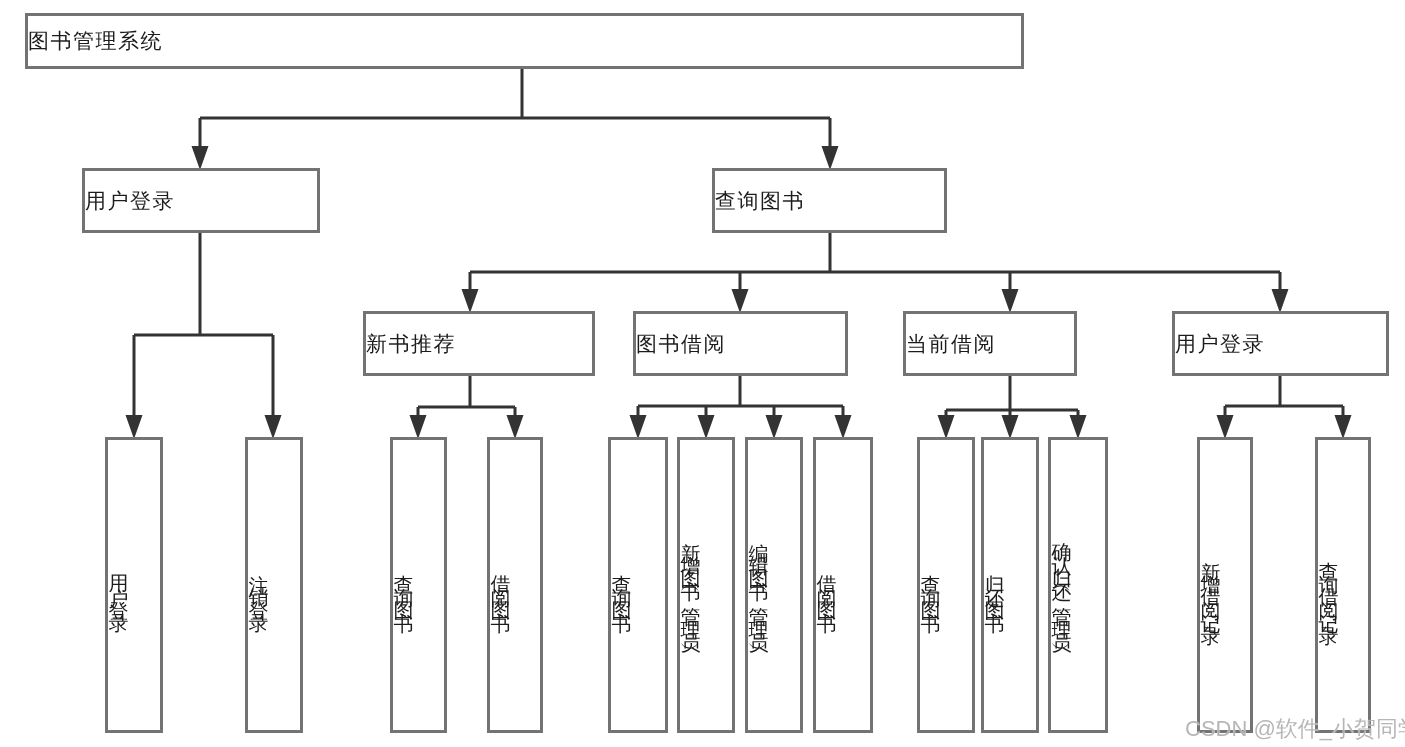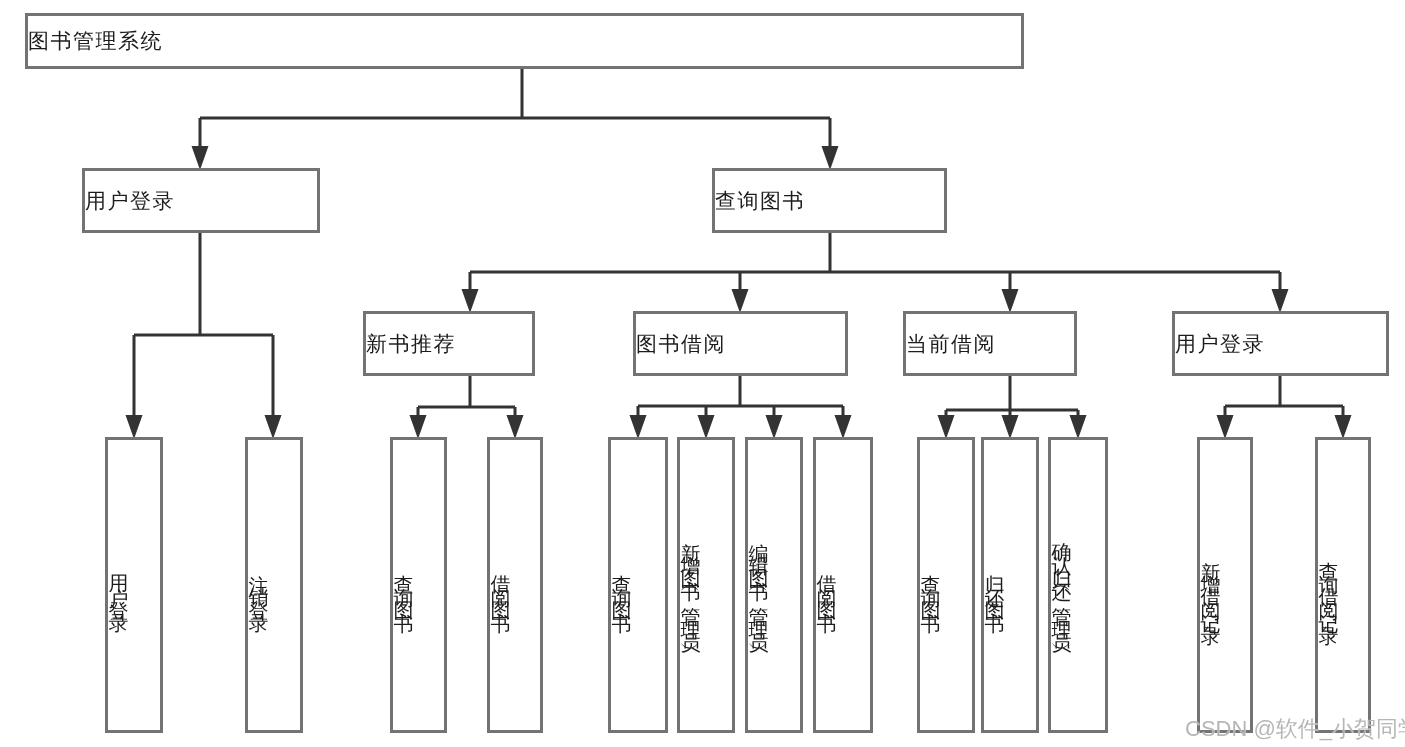--- a/index.html
+++ b/index.html
@@ -42,21 +42,21 @@
     writing-mode: vertical-rl;
     text-orientation: mixed;
     font-size: 20px;
     letter-spacing: 13px;
     line-height: 1.1;
     white-space: nowrap;
   }
   .root  { left: 25px;  top: 13px;  width: 999px; height: 56px; }
   .n-user-login      { left: 82px;   top: 168px; width: 238px; height: 65px; }
   .n-book-management { left: 712px;  top: 168px; width: 235px; height: 65px; }
-  .n-new-book-rec    { left: 363px;  top: 311px; width: 172px; height: 65px; }
+  .n-new-book-rec    { left: 363px;  top: 311px; width: 232px; height: 65px; }
   .n-book-borrow     { left: 633px;  top: 311px; width: 215px; height: 65px; }
   .n-current-borrow  { left: 903px;  top: 311px; width: 174px; height: 65px; }
   .n-borrow-record   { left: 1172px; top: 311px; width: 217px; height: 65px; }
   .leaf { top: 437px; height: 296px; }
   .l1  { left: 105px;  width: 58px; }
   .l2  { left: 245px;  width: 58px; }
   .l3  { left: 390px;  width: 57px; }
   .l4  { left: 487px;  width: 56px; }
   .l5  { left: 608px;  width: 60px; }
   .l6  { left: 677px;  width: 58px; }

